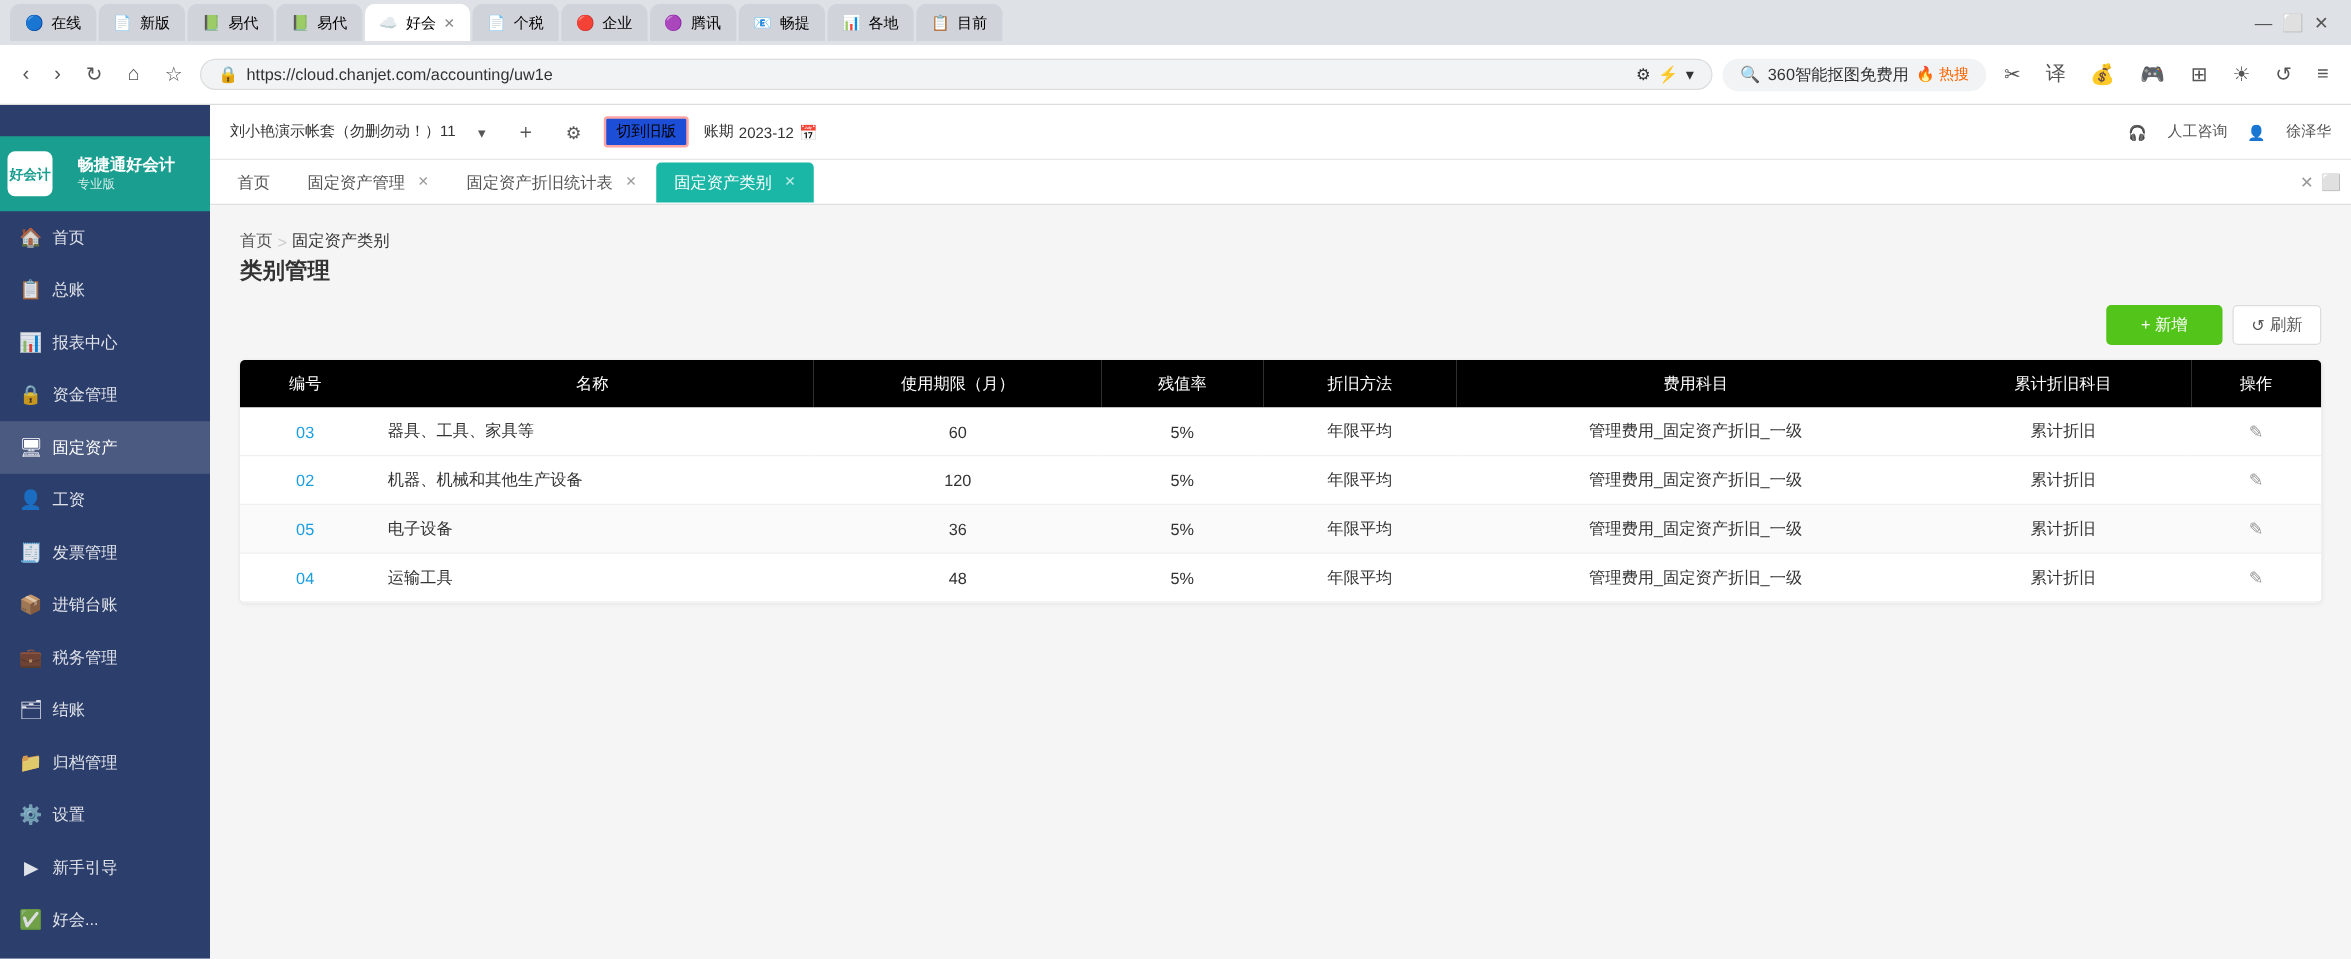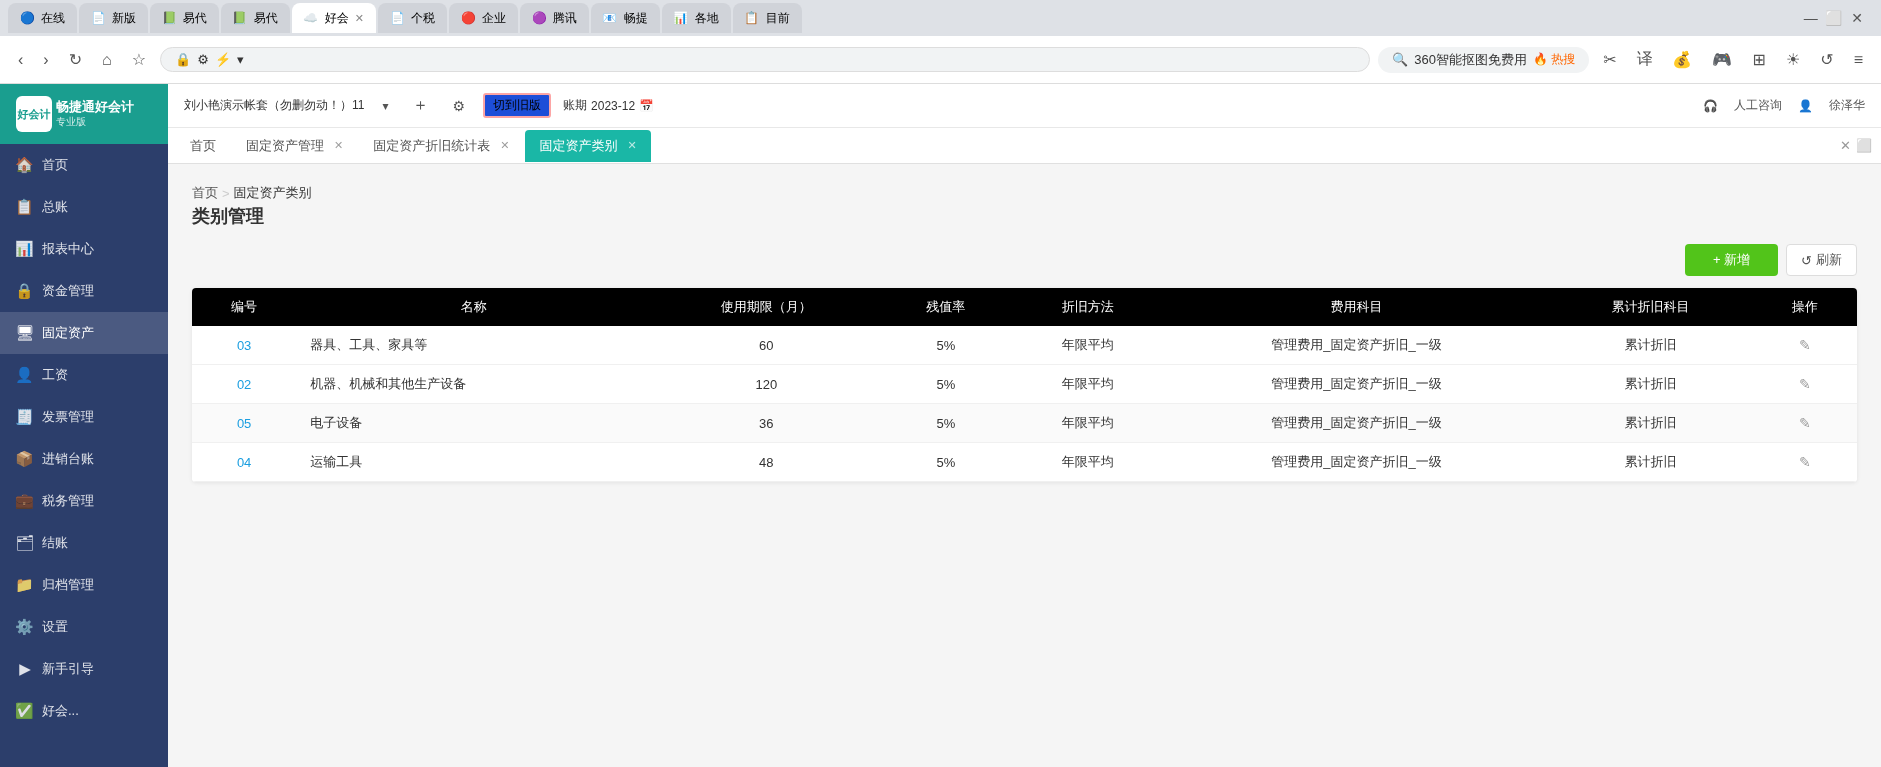--- a/index.html
+++ b/index.html
@@ -17,21 +17,21 @@
     .address-bar { flex: 1; background: #f1f3f4; border: 1px solid #ddd; border-radius: 20px; padding: 4px 14px; font-size: 13px; color: #333; display: flex; align-items: center; gap: 6px; }
     .address-text { color: #333; font-size: 13px; flex: 1; }
     .search-bar { background: #f1f3f4; border-radius: 20px; padding: 4px 14px; display: flex; align-items: center; gap: 6px; font-size: 13px; color: #333; }
     .hot-tag { color: #f60; font-size: 12px; }
 
     
     .app-container { display: flex; height: calc(100vh - 84px); }
 
     
     .sidebar { width: 168px; background: #2c3e6b; display: flex; flex-direction: column; color: #fff; flex-shrink: 0; }
-    .sidebar-logo { background: #1a9e8f; padding: 12px 16px; display: flex; align-items: center; gap: 4px; }
+    .sidebar-logo { background: #1a9e8f; padding: 12px 6px; display: flex; align-items: center; gap: 20px; margin-top: 25px; }
     .logo-icon { width: 36px; height: 36px; background: #fff; border-radius: 6px; display: flex; align-items: center; justify-content: center; color: #1a9e8f; font-weight: bold; font-size: 11px; flex-shrink: 0; }
     .logo-text { font-size: 13px; font-weight: bold; color: #fff; line-height: 1.3; }
     .logo-sub { font-size: 10px; color: rgba(255,255,255,0.8); }
     .sidebar-menu { flex: 1; overflow-y: auto; }
     .sidebar-item { display: flex; align-items: center; gap: 8px; padding: 12px 16px; cursor: pointer; color: rgba(255,255,255,0.85); font-size: 13px; transition: background 0.2s; }
     .sidebar-item.active { background: rgba(255,255,255,0.15); color: #fff; }
     .sidebar-icon { width: 18px; height: 18px; display: flex; align-items: center; justify-content: center; font-size: 15px; flex-shrink: 0; }
 
     
     .app-header { background: #fff; border-bottom: 1px solid #e8e8e8; padding: 0 16px; display: flex; align-items: center; gap: 12px; height: 44px; flex-shrink: 0; }
@@ -133,20 +133,21 @@
 </div>
 
 <div class="browser-nav">
   <button class="nav-btn">‹</button>
   <button class="nav-btn">›</button>
   <button class="nav-btn">↻</button>
   <button class="nav-btn">⌂</button>
   <button class="nav-btn">☆</button>
   <div class="address-bar">
     <span>🔒</span>
+    <span class="address-text">https://cloud.chanjet.com/accounting/uw1e</span>
     <span>⚙</span>
     <span>⚡</span>
     <span>▾</span>
   </div>
   <div class="search-bar">
     <span>🔍</span>
     <span>360智能抠图免费用</span>
     <span class="hot-tag">🔥 热搜</span>
   </div>
   <button class="nav-btn">✂</button>

